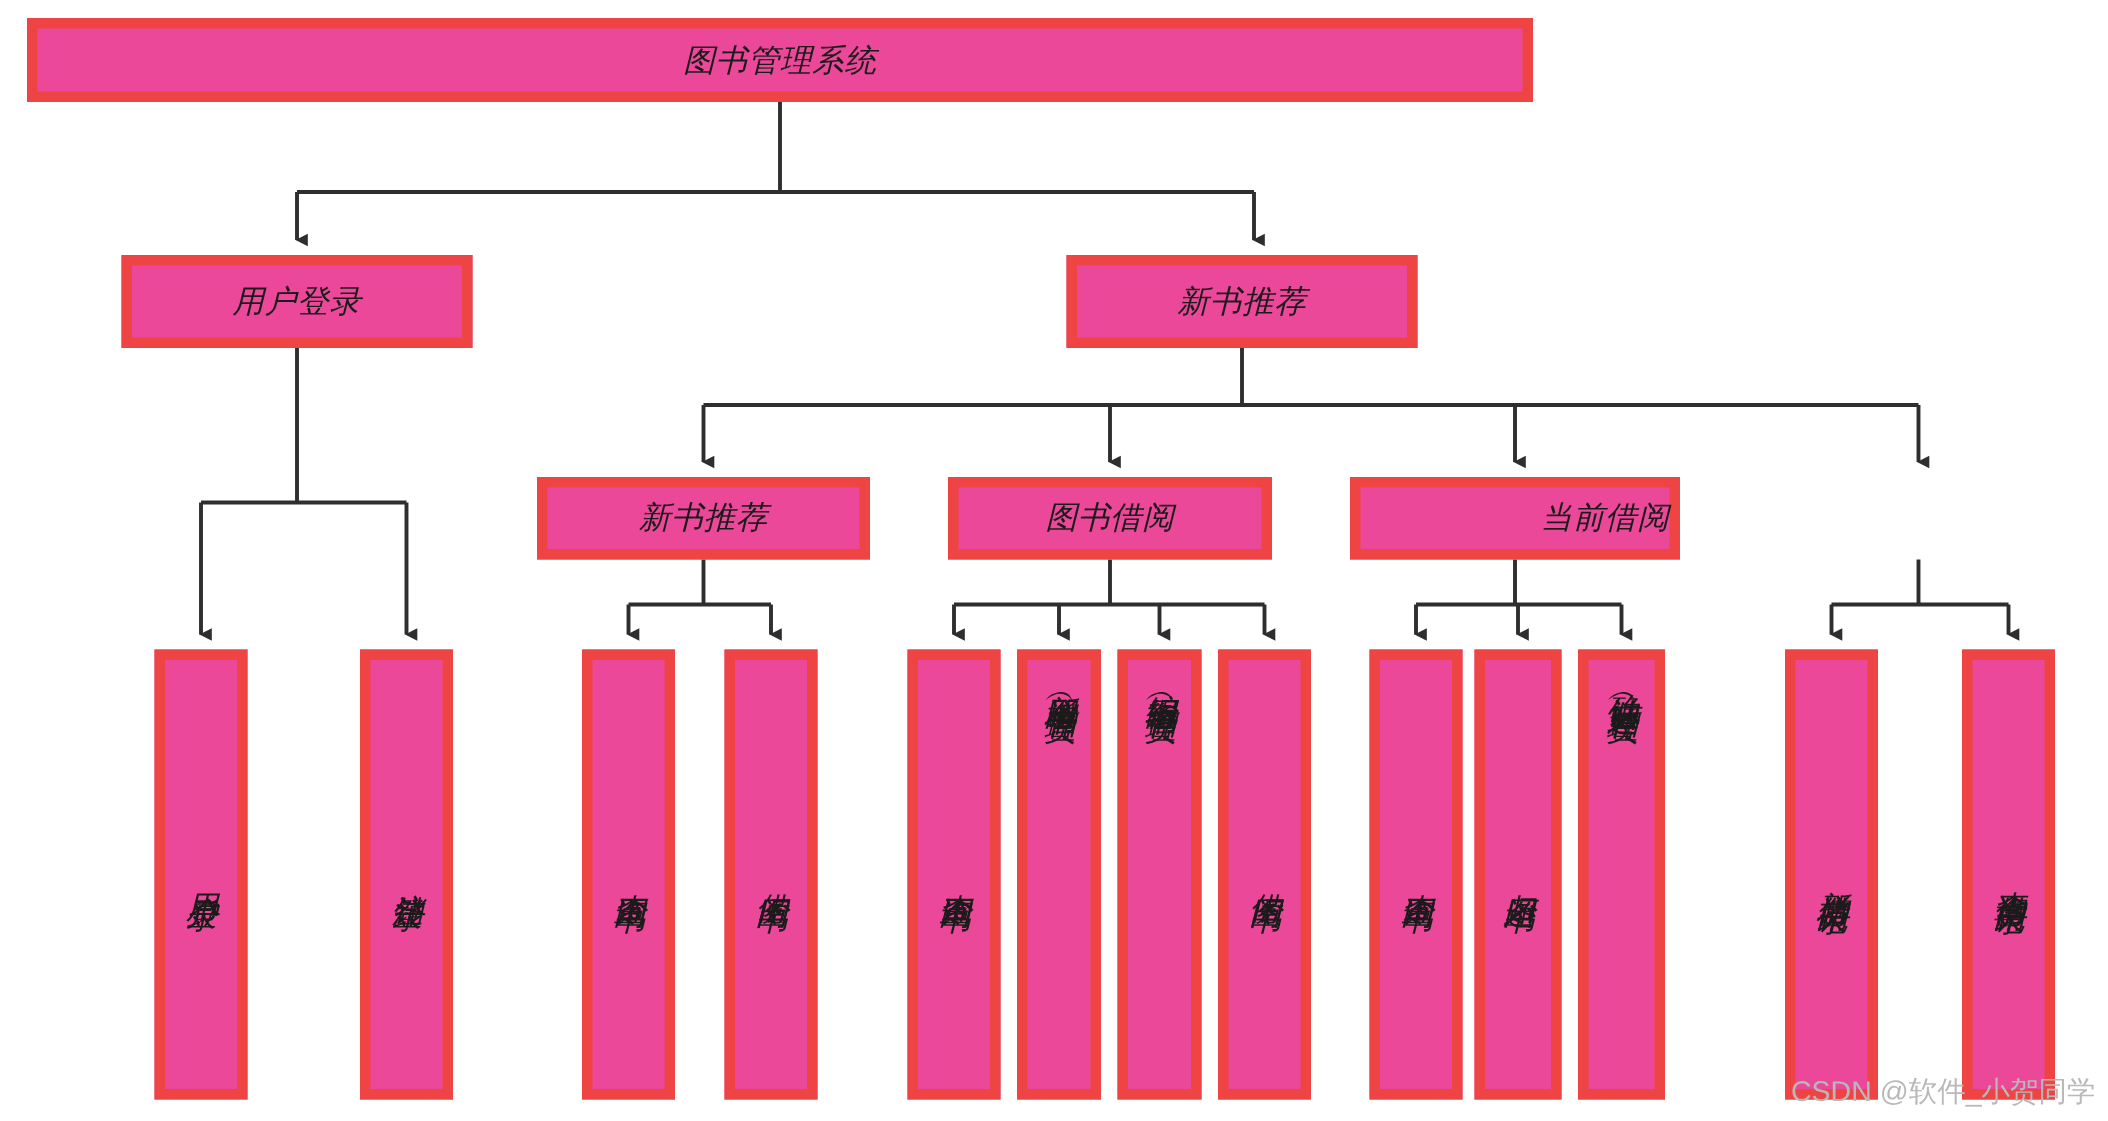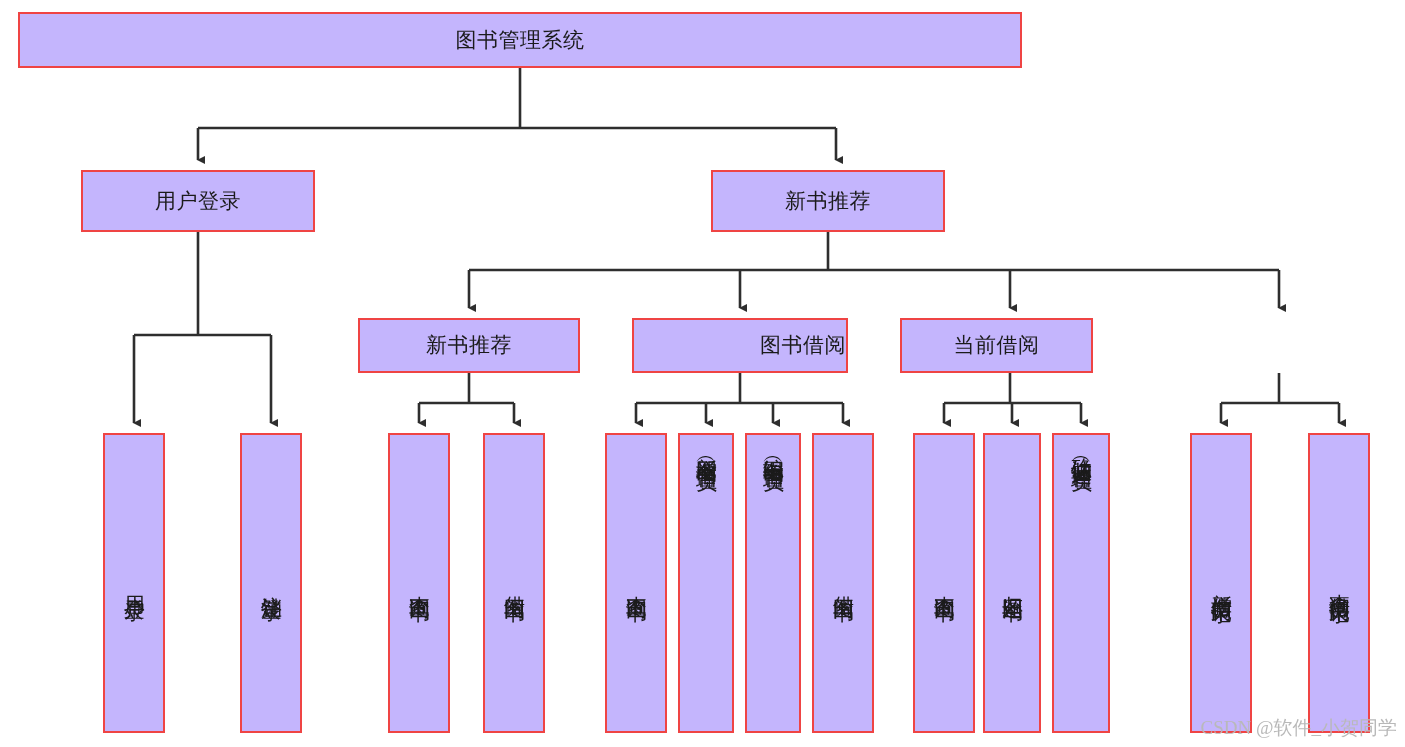--- a/index.html
+++ b/index.html
@@ -11,26 +11,27 @@
     position: relative;
     width: 1405px;
     height: 747px;
     background: #ffffff;
     font-family: "DejaVu Sans", "Liberation Sans", sans-serif;
     overflow: hidden;
   }
   .node {
     position: absolute;
     box-sizing: border-box;
-    border: 2px solid #ef4444;
-    background: #c4b5fd;
+    border: 7px solid #ef4444;
+    background: #ec4899;
     display: flex;
     align-items: center;
     justify-content: center;
     color: #1b1b1b;
+    font-style: italic;
   }
   .node .label {
     display: block;
     text-align: center;
     line-height: 1.18;
   }
   
   .h-node .label {
     font-size: 21px;
     letter-spacing: 0.5px;
@@ -61,21 +62,21 @@
     height: 747px;
     pointer-events: none;
   }
   .watermark {
     position: absolute;
     right: 8px;
     bottom: 6px;
     font-size: 19px;
     color: #b9b9b9;
     white-space: nowrap;
-    font-family: Liberation Serif, serif;
+    font-family: Liberation Sans, sans-serif;
   }
 </style>
 </head>
 <body>
 
 <div id="canvas">
 
   <svg class="edges" viewBox="0 0 1405 747">
     <defs>
       <marker id="arrow" markerWidth="9" markerHeight="9" refX="4.5" refY="7.4" orient="auto" markerUnits="userSpaceOnUse">
@@ -133,24 +134,24 @@
   <div class="node h-node" style="left:81px; top:170px; width:234px; height:62px;">
     <span class="label">用户登录</span>
   </div>
   <div class="node h-node" style="left:711px; top:170px; width:234px; height:62px;">
     <span class="label">新书推荐</span>
   </div>
 
   <div class="node h-node" style="left:358px; top:318px; width:222px; height:55px;">
     <span class="label">新书推荐</span>
   </div>
-  <div class="node h-node" style="left:632px; top:318px; width:216px; height:55px;justify-content:flex-end;">
+  <div class="node h-node" style="left:632px; top:318px; width:216px; height:55px;">
     <span class="label">图书借阅</span>
   </div>
-  <div class="node h-node" style="left:900px; top:318px; width:193px; height:55px;">
+  <div class="node h-node" style="left:900px; top:318px; width:220px; height:55px;justify-content:flex-end;">
     <span class="label">当前借阅</span>
   </div>
 
   <div class="node v-node center" style="left:103px; top:433px; width:62px; height:300px;">
     <span class="label">用户登录</span>
   </div>
 
   <div class="node v-node center" style="left:240px; top:433px; width:62px; height:300px;">
     <span class="label">注销登录</span>
   </div>

